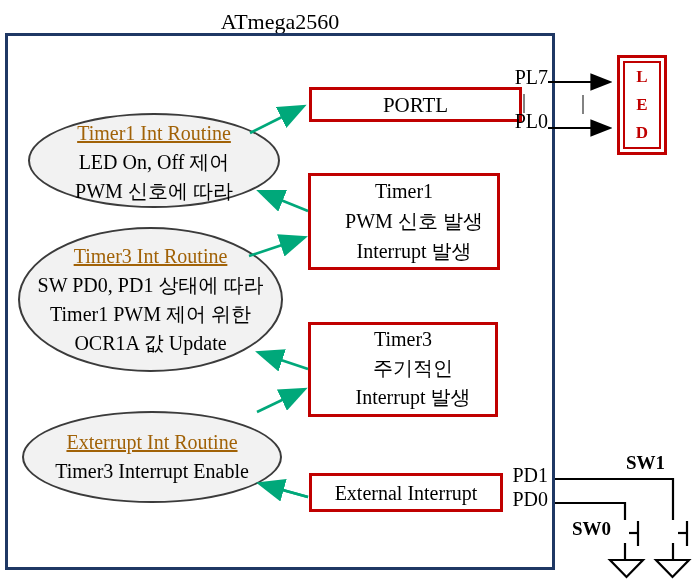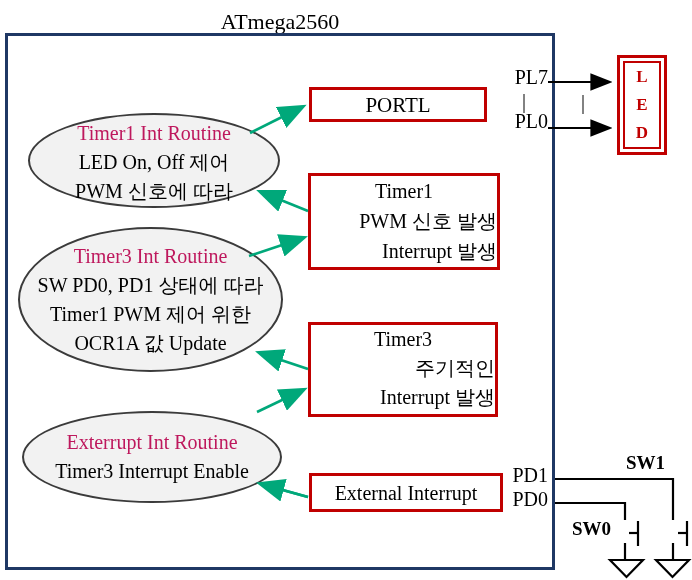--- a/index.html
+++ b/index.html
@@ -13,32 +13,32 @@
   }
   #mcu-box{
     left:5px;top:33px;width:550px;height:537px;box-sizing:border-box;
     border:3px solid #1F3864;background:transparent;
   }
   .redbox{
     box-sizing:border-box;border:3px solid #C00000;background:#fff;
     font-size:20px;
   }
   .redbox .centered{text-align:center;}
-  .redbox .leftline{text-align:right;padding-left:20px;}
-  #portl-box{left:309px;top:87px;width:178px;height:35px;line-height:30px;font-size:21px;text-align:center;}
+  .redbox .leftline{text-align:center;padding-left:20px;}
+  #portl-box{left:309px;top:87px;width:213px;height:35px;line-height:30px;font-size:21px;text-align:center;}
   #timer1-box{left:308px;top:173px;width:192px;height:97px;}
   #timer1-box div{line-height:30px;}
   #timer3-box{left:308px;top:322px;width:190px;height:95px;}
   #timer3-box div{line-height:29px;}
   #extint-box{left:309px;top:473px;width:194px;height:39px;line-height:34px;text-align:center;}
   .ellipse{
     box-sizing:border-box;border:2px solid #3B3B3B;border-radius:50%;
     background:#F2F2F2;text-align:center;font-size:20px;white-space:nowrap;
   }
-  .ellipse .etitle{color:#be185d;}
+  .ellipse .etitle{color:#a16207;text-decoration:underline;}
   .ellipse div{line-height:29px;}
   #ellipse-timer1{left:28px;top:113px;width:252px;height:95px;padding-top:4px;}
   #ellipse-timer3{left:18px;top:227px;width:265px;height:145px;padding-top:13px;}
   #ellipse-extint{left:22px;top:411px;width:260px;height:92px;padding-top:15px;}
   .pin{font-size:20px;width:50px;text-align:right;}
   #pin-pl7{left:498px;top:66px;}
   #pin-pl0{left:498px;top:110px;}
   #pin-pd1{left:498px;top:464px;}
   #pin-pd0{left:498px;top:488px;}
   .busmark{font-size:20px;text-align:center;width:20px;}

